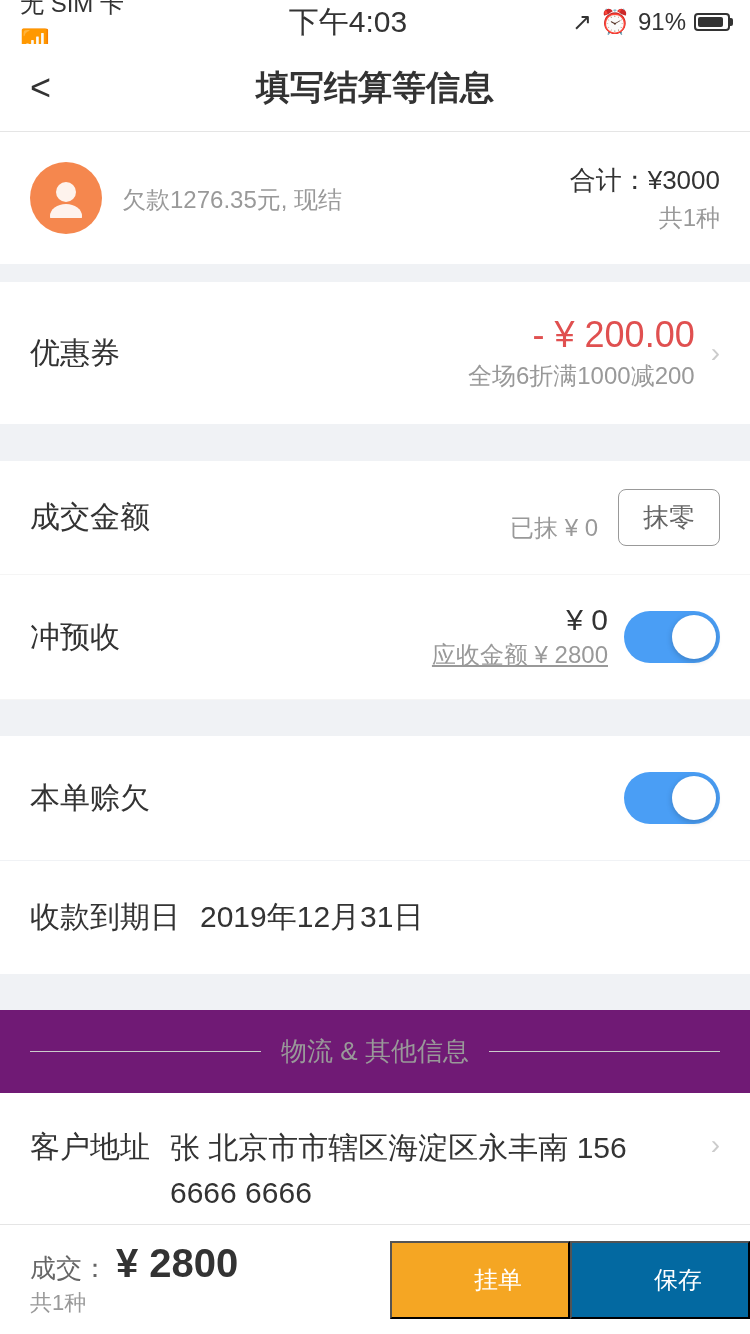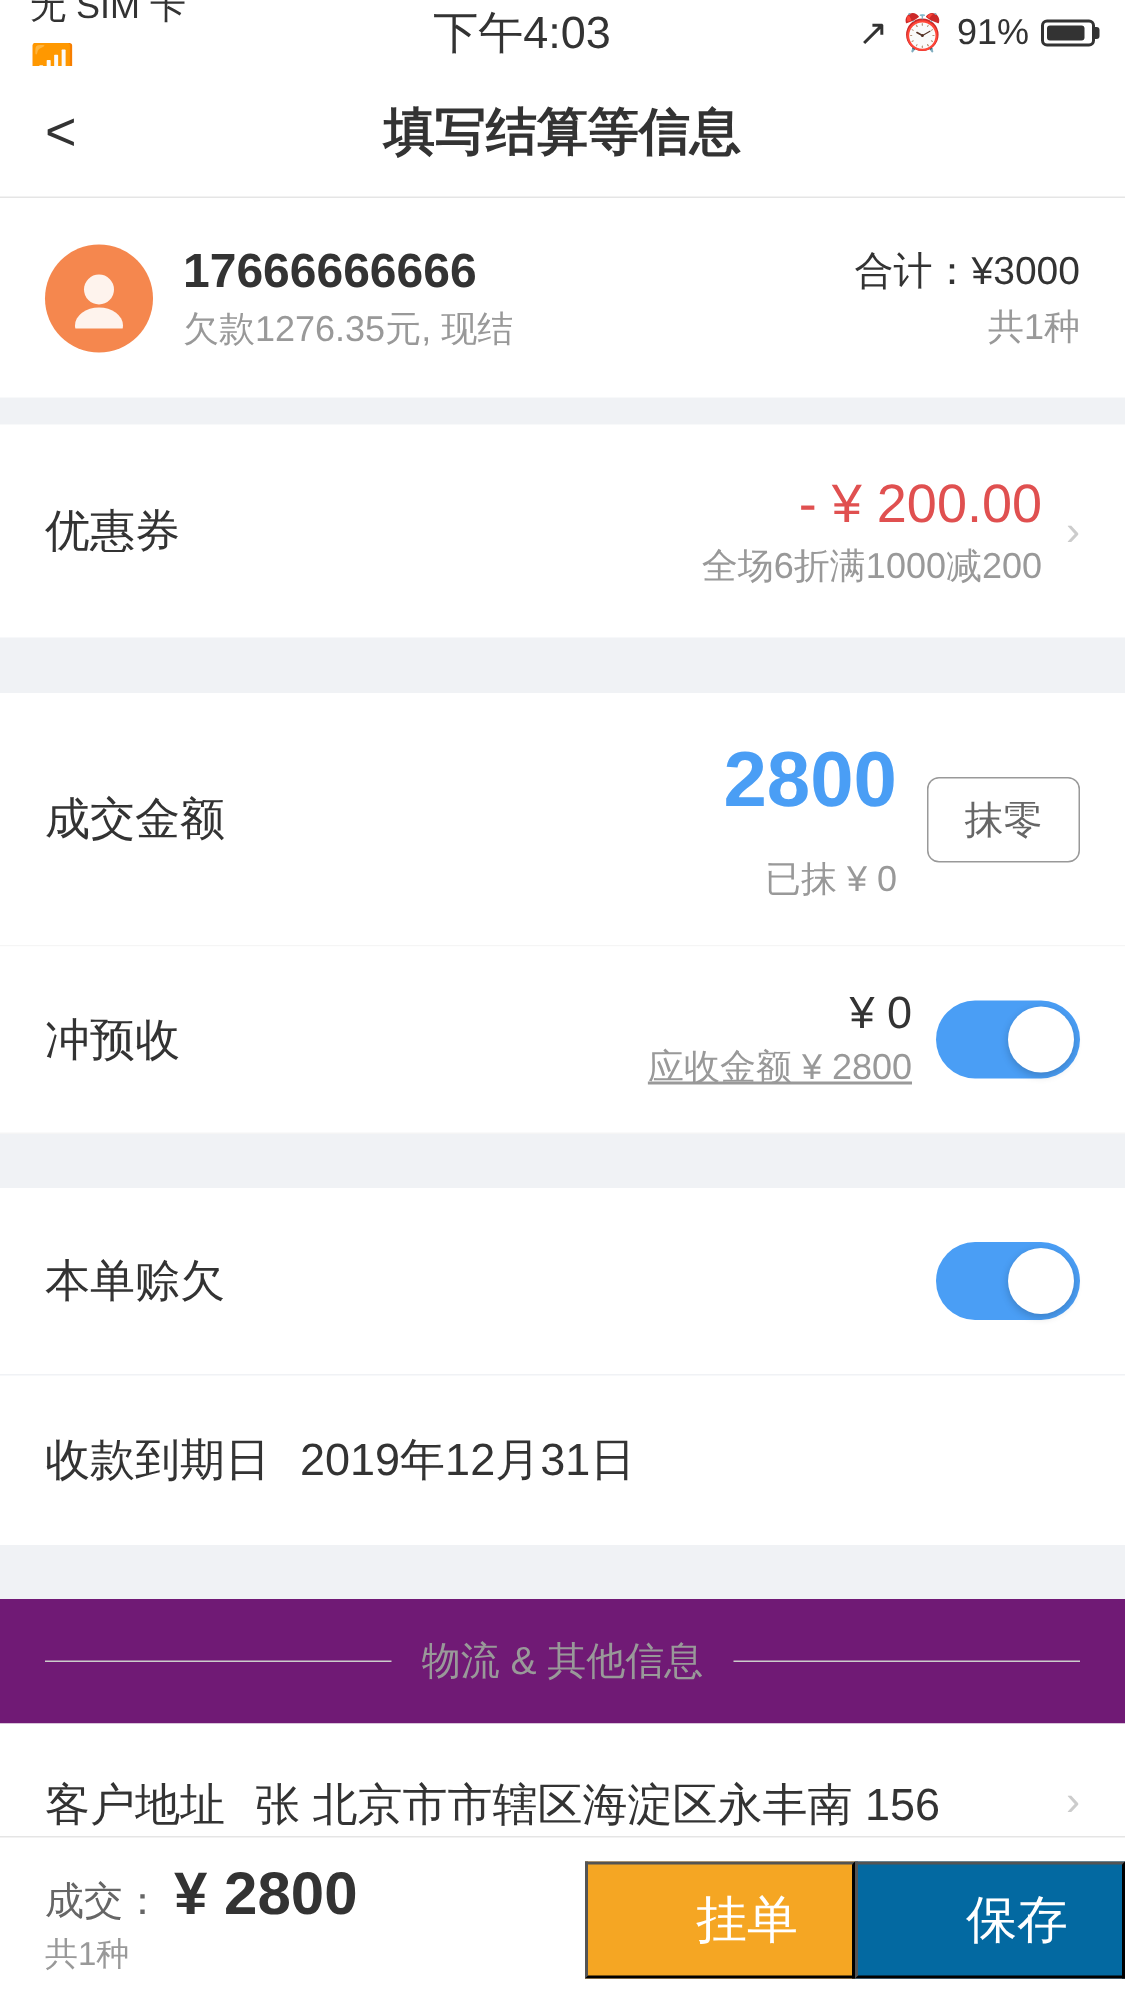--- a/index.html
+++ b/index.html
@@ -381,21 +381,21 @@
       font-size: 22px;
       color: #999;
       margin-top: 2px;
     }
     .bottom-btn {
       height: 78px;
       width: 180px;
       display: flex;
       align-items: center;
       justify-content: center;
-      font-size: 34px;
+      font-size: 24px;
       font-weight: 500;
       color: #fff;
       cursor: pointer;
       padding-left: 36px;
     }
     .btn-hold {
       background: #f5a623;
     }
     .btn-save {
       background: #0369a1;
@@ -428,21 +428,20 @@
 
 <div class="customer-card">
   <div class="customer-left">
     <div class="avatar">
       <svg width="40" height="40" viewBox="0 0 40 40">
         <circle cx="20" cy="14" r="10" fill="white" opacity="0.9"></circle>
         <ellipse cx="20" cy="38" rx="16" ry="12" fill="white" opacity="0.9"></ellipse>
       </svg>
     </div>
     <div class="customer-info">
-      <div class="customer-phone">17666666666</div>
       <div class="customer-debt">欠款1276.35元, 现结</div>
     </div>
   </div>
   <div class="customer-right">
     <div class="total-label">合计：¥3000</div>
     <div class="total-count">共1种</div>
   </div>
 </div>
 
 <div class="row-item">
@@ -457,21 +456,20 @@
 </div>
 
 <div class="section-gap"></div>
 
 <div class="amount-section">
 
   <div class="amount-row">
     <span class="amount-label">成交金额</span>
     <div class="amount-right-group">
       <div class="amount-sub-info">
-        <span class="amount-value">2800</span>
         <div class="amount-sub">已抹  ¥ 0</div>
       </div>
       <button class="round-btn">抹零</button>
     </div>
   </div>
 
   <div class="chong-row">
     <span class="row-label">冲预收</span>
     <div class="chong-right">
       <div class="chong-info">

